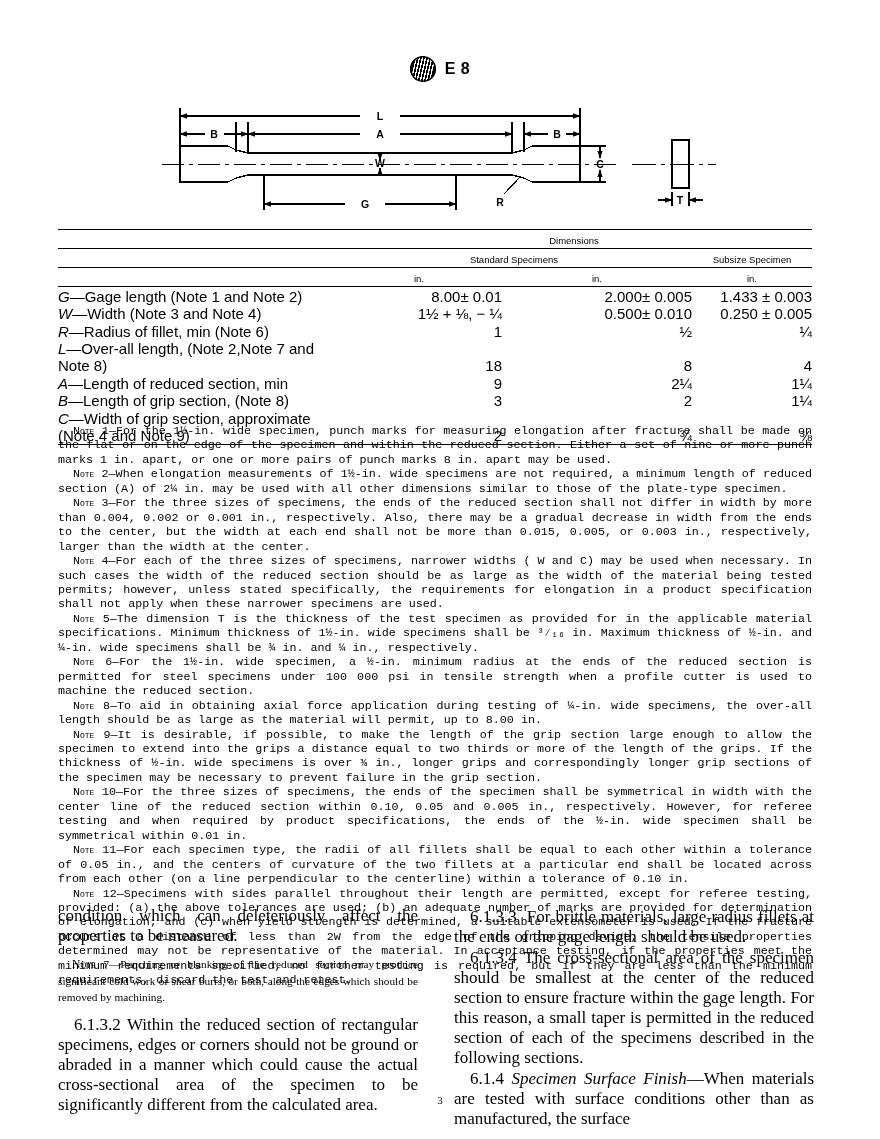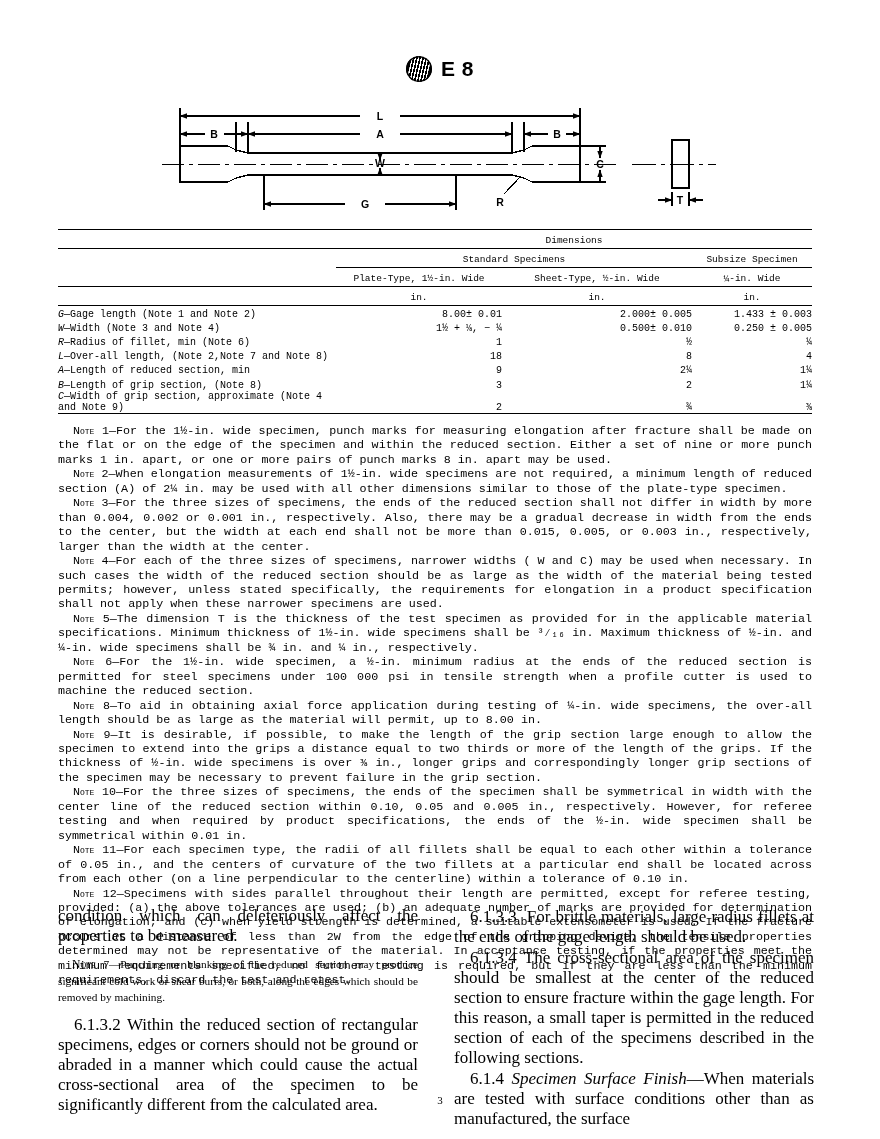--- a/index.html
+++ b/index.html
@@ -55,21 +55,21 @@
   }
   .astm-logo::after {
     content: "";
     position: absolute;
     left: 0; top: 0; right: 0; bottom: 0;
     border-radius: 50%;
     box-shadow: inset 0 0 0 1.5px #000;
   }
   .header-title {
     font-family: "Liberation Sans", sans-serif;
-    font-size: 21px;
+    font-size: 16px;
     font-weight: bold;
     letter-spacing: 0.5px;
   }
 
   
   .figure-wrap {
     position: absolute;
     left: 0;
     top: 100px;
     width: 880px;
@@ -84,34 +84,33 @@
     top: 229px;
     width: 754px;
     font-family: "Liberation Sans", sans-serif;
     font-size: 9.5px;
     border-collapse: collapse;
   }
   .dim-table td, .dim-table th {
     padding: 0;
     font-weight: normal;
     vertical-align: bottom;
-    font-family: Liberation Mono, monospace;
   }
   .rule-top     { border-top: 1.6px solid #000; }
   .rule-thin    { border-top: 0.9px solid #000; }
   .rule-bottom  { border-bottom: 1.6px solid #000; }
 
   .hrow td { height: 16px; text-align: center; padding-bottom: 2px; }
   .lbl-col { width: 278px; }
   .c1 { width: 166px; }
   .c2 { width: 190px; }
   .c3 { width: 120px; }
 
   .spanhead { text-align: center; }
-  .body-row td { height: 13.6px; padding-top: 0.5px; font-size: 10px; }
+  .body-row td { height: 13.6px; padding-top: 0.5px; font-size: 15px; }
   .body-row td.lbl-col { text-align: left; }
   .body-row td.val { text-align: right; }
   .ital { font-style: italic; }
 
   
   .notes {
     position: absolute;
     left: 58px;
     top: 424px;
     width: 754px;
@@ -265,26 +264,20 @@
       <tr class="hrow rule-top">
         <td class="lbl-col"></td>
         <td class="c1 spanhead" colspan="3">Dimensions</td>
       </tr>
       <tr class="hrow">
         <td class="lbl-col rule-thin"></td>
         <td class="spanhead rule-thin" colspan="2">Standard Specimens</td>
         <td class="c3 spanhead rule-thin">Subsize Specimen</td>
       </tr>
       <tr class="hrow">
-        <td class="lbl-col"></td>
-        <td class="c1 rule-thin">Plate-Type, 1½-in. Wide</td>
-        <td class="c2 rule-thin">Sheet-Type, ½-in. Wide</td>
-        <td class="c3 rule-thin">¼-in. Wide</td>
-      </tr>
-      <tr class="hrow">
         <td class="lbl-col rule-thin"></td>
         <td class="c1 rule-thin">in.</td>
         <td class="c2 rule-thin">in.</td>
         <td class="c3 rule-thin">in.</td>
       </tr>
 
       <tr class="body-row rule-thin">
         <td class="lbl-col"><span class="ital">G</span><span>—Gage length (Note 1 and Note 2)</span></td>
         <td class="val">8.00± 0.01</td>
         <td class="val">2.000± 0.005</td>

